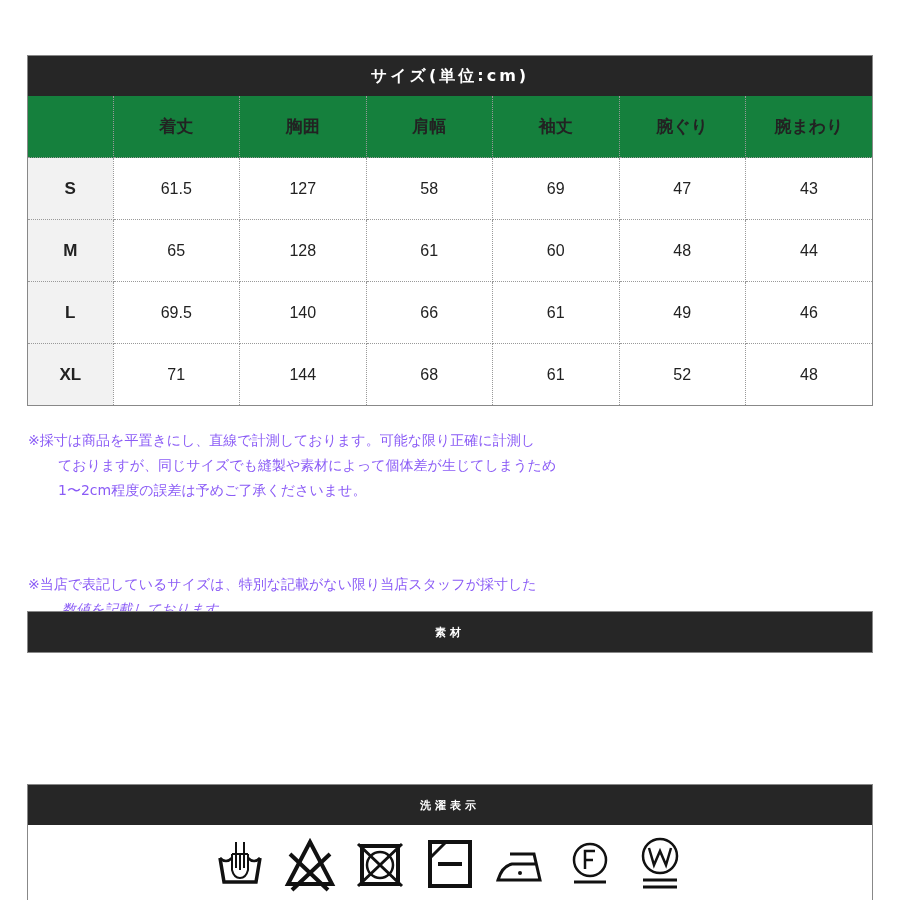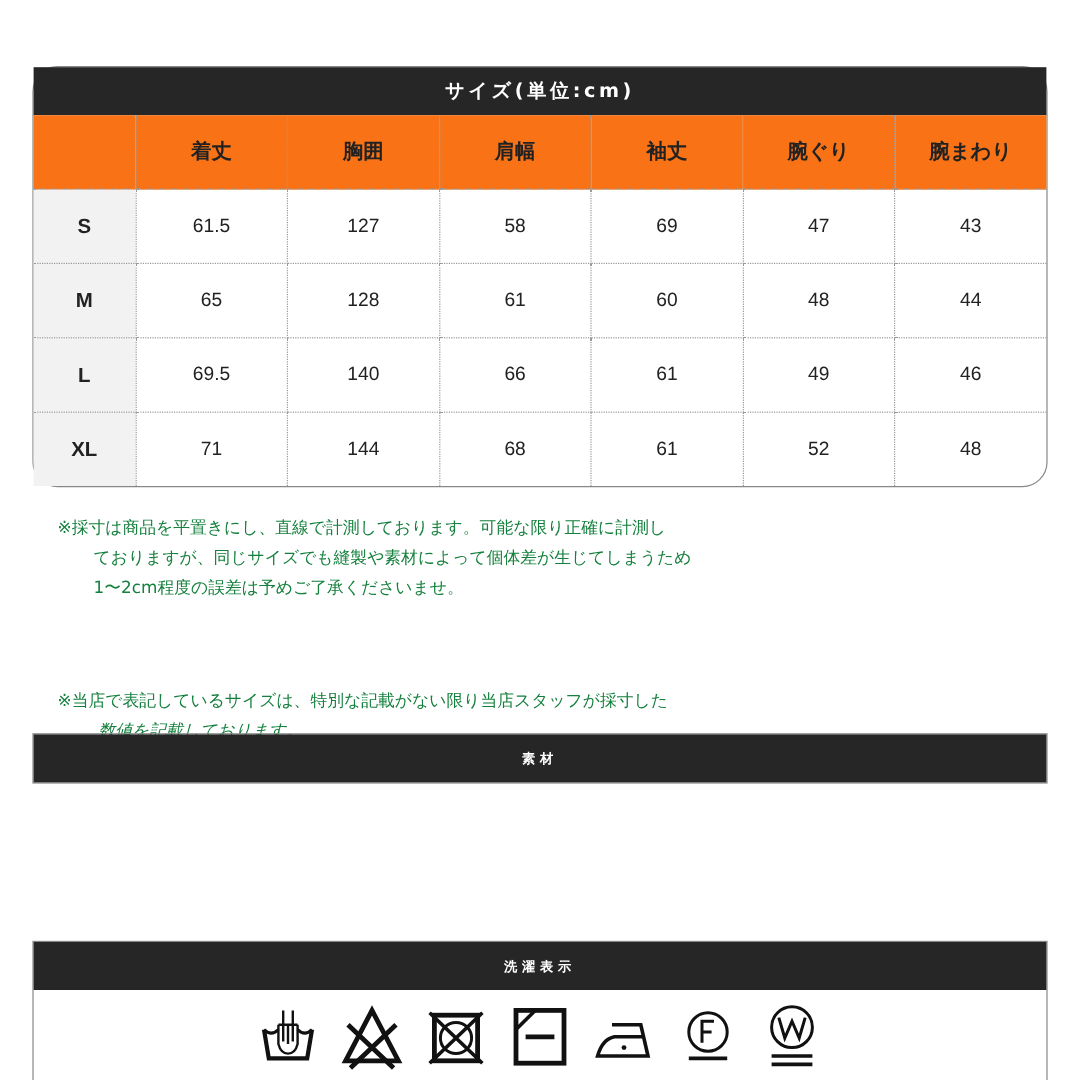--- a/index.html
+++ b/index.html
@@ -1,29 +1,29 @@
 <!DOCTYPE html>
 <html><head>
 <meta charset="utf-8">
 <style>
   html, body { margin: 0; padding: 0; background: #ffffff; }
   body { width: 900px; height: 900px; position: relative; font-family: "DejaVu Sans", "Liberation Sans", sans-serif; color: #222; overflow: hidden; }
   .box { position: absolute; left: 27px; width: 844px; border: 1px solid #888; box-sizing: content-box; background: #fff; }
   .bar { background: #262626; color: #fff; text-align: center; font-weight: bold; font-size: 16px; letter-spacing: 3px; display: flex; align-items: center; justify-content: center; }
-  #size-box { top: 55px; border-radius: 21px; }
+  #size-box { top: 55px; }
   #size-box .bar { height: 40px; }
   table { border-collapse: collapse; width: 844px; table-layout: fixed; }
   td, th { border-right: 1px dotted #999; border-bottom: 1px dotted #999; text-align: center; padding: 0; }
   tr td:last-child, tr th:last-child { border-right: none; }
   tr:last-child td { border-bottom: none; }
-  thead th { height: 61px; background: #f97316; font-weight: bold; font-size: 17px; color: #222; }
+  thead th { height: 61px; background: #15803d; font-weight: bold; font-size: 17px; color: #222; }
   tbody td { height: 61px; font-size: 16px; font-family: "Liberation Sans", sans-serif; color: #222; }
   tbody td.size-label { background: #f2f2f2; font-weight: bold; font-size: 17px; }
   col.c0 { width: 85px; }
-  .notes { position: absolute; left: 48px; font-size: 14px; line-height: 25px; color: #15803d; }
+  .notes { position: absolute; left: 28px; font-size: 14px; line-height: 25px; color: #8b5cf6; }
   .notes .line { white-space: nowrap; }
   .notes .indent { padding-left: 30px; }
   .notes .indent2 { padding-left: 34px; font-style: italic; }
   #note1 { top: 428px; }
   #note2 { top: 533px; margin-top: 39px; }
   #material-box { top: 611px; }
   #material-box .bar, #care-box .bar { height: 40px; font-size: 11px; letter-spacing: 4px; }
   #material-box .body { height: 76px; display: flex; align-items: center; justify-content: center; font-size: 16px; color: #222; }
   #care-box { top: 744px; margin-top: 40px; }
   #care-box .body { height: 77px; display: flex; align-items: center; justify-content: center; gap: 18px; }

